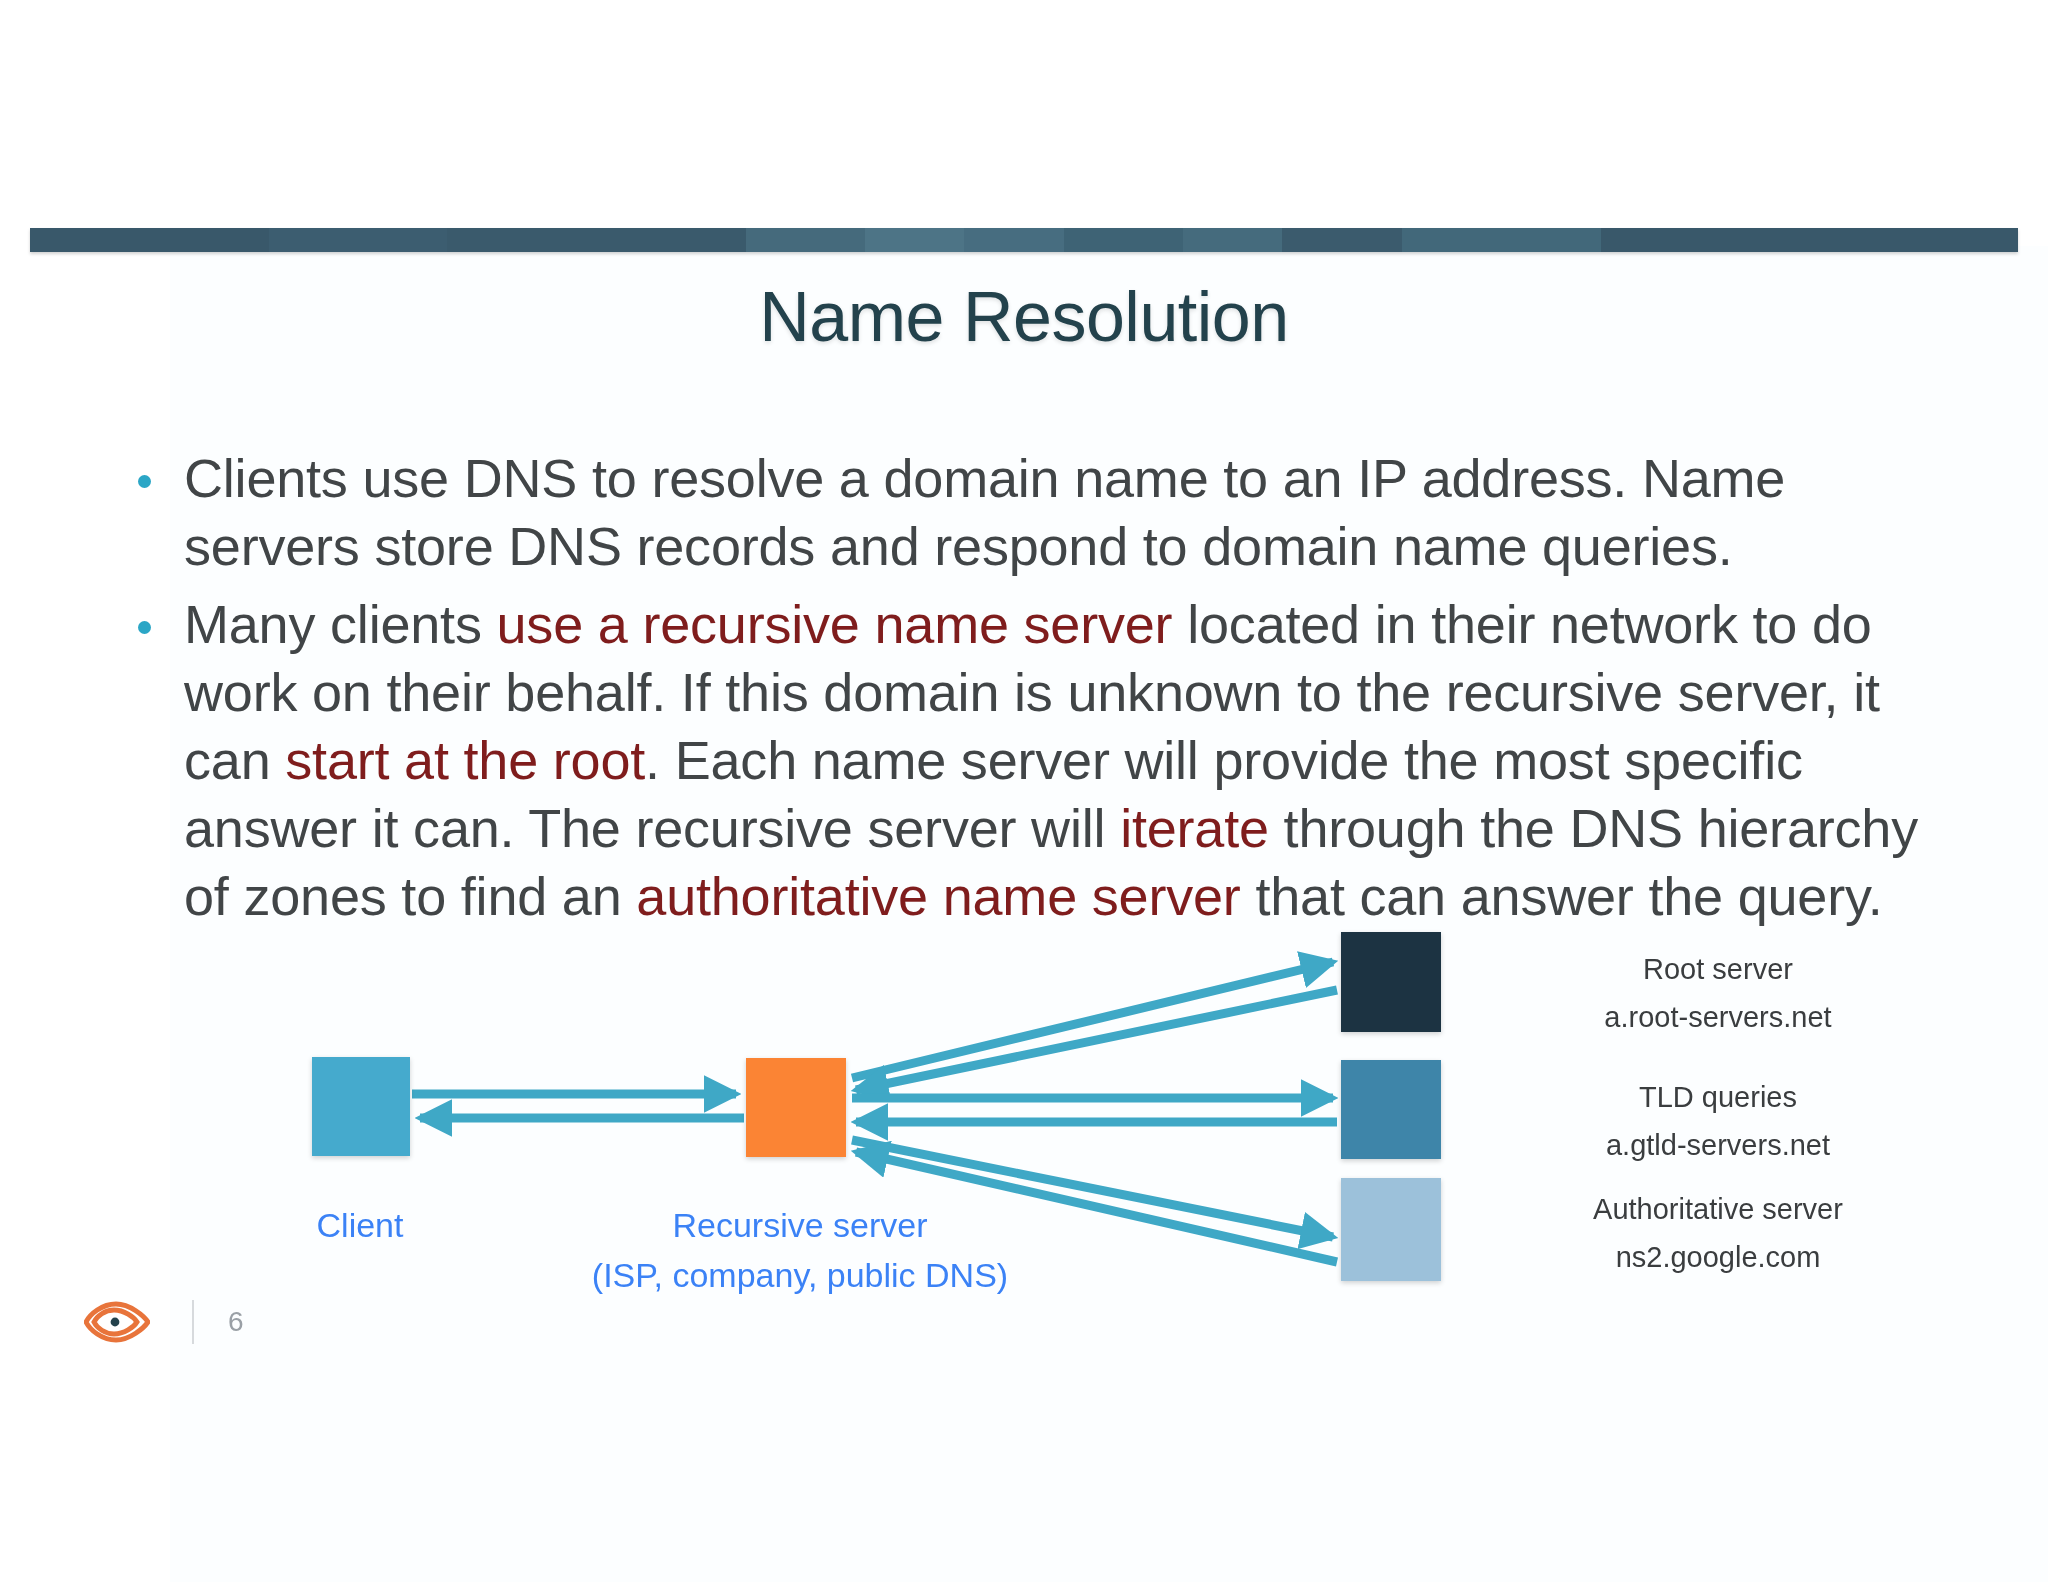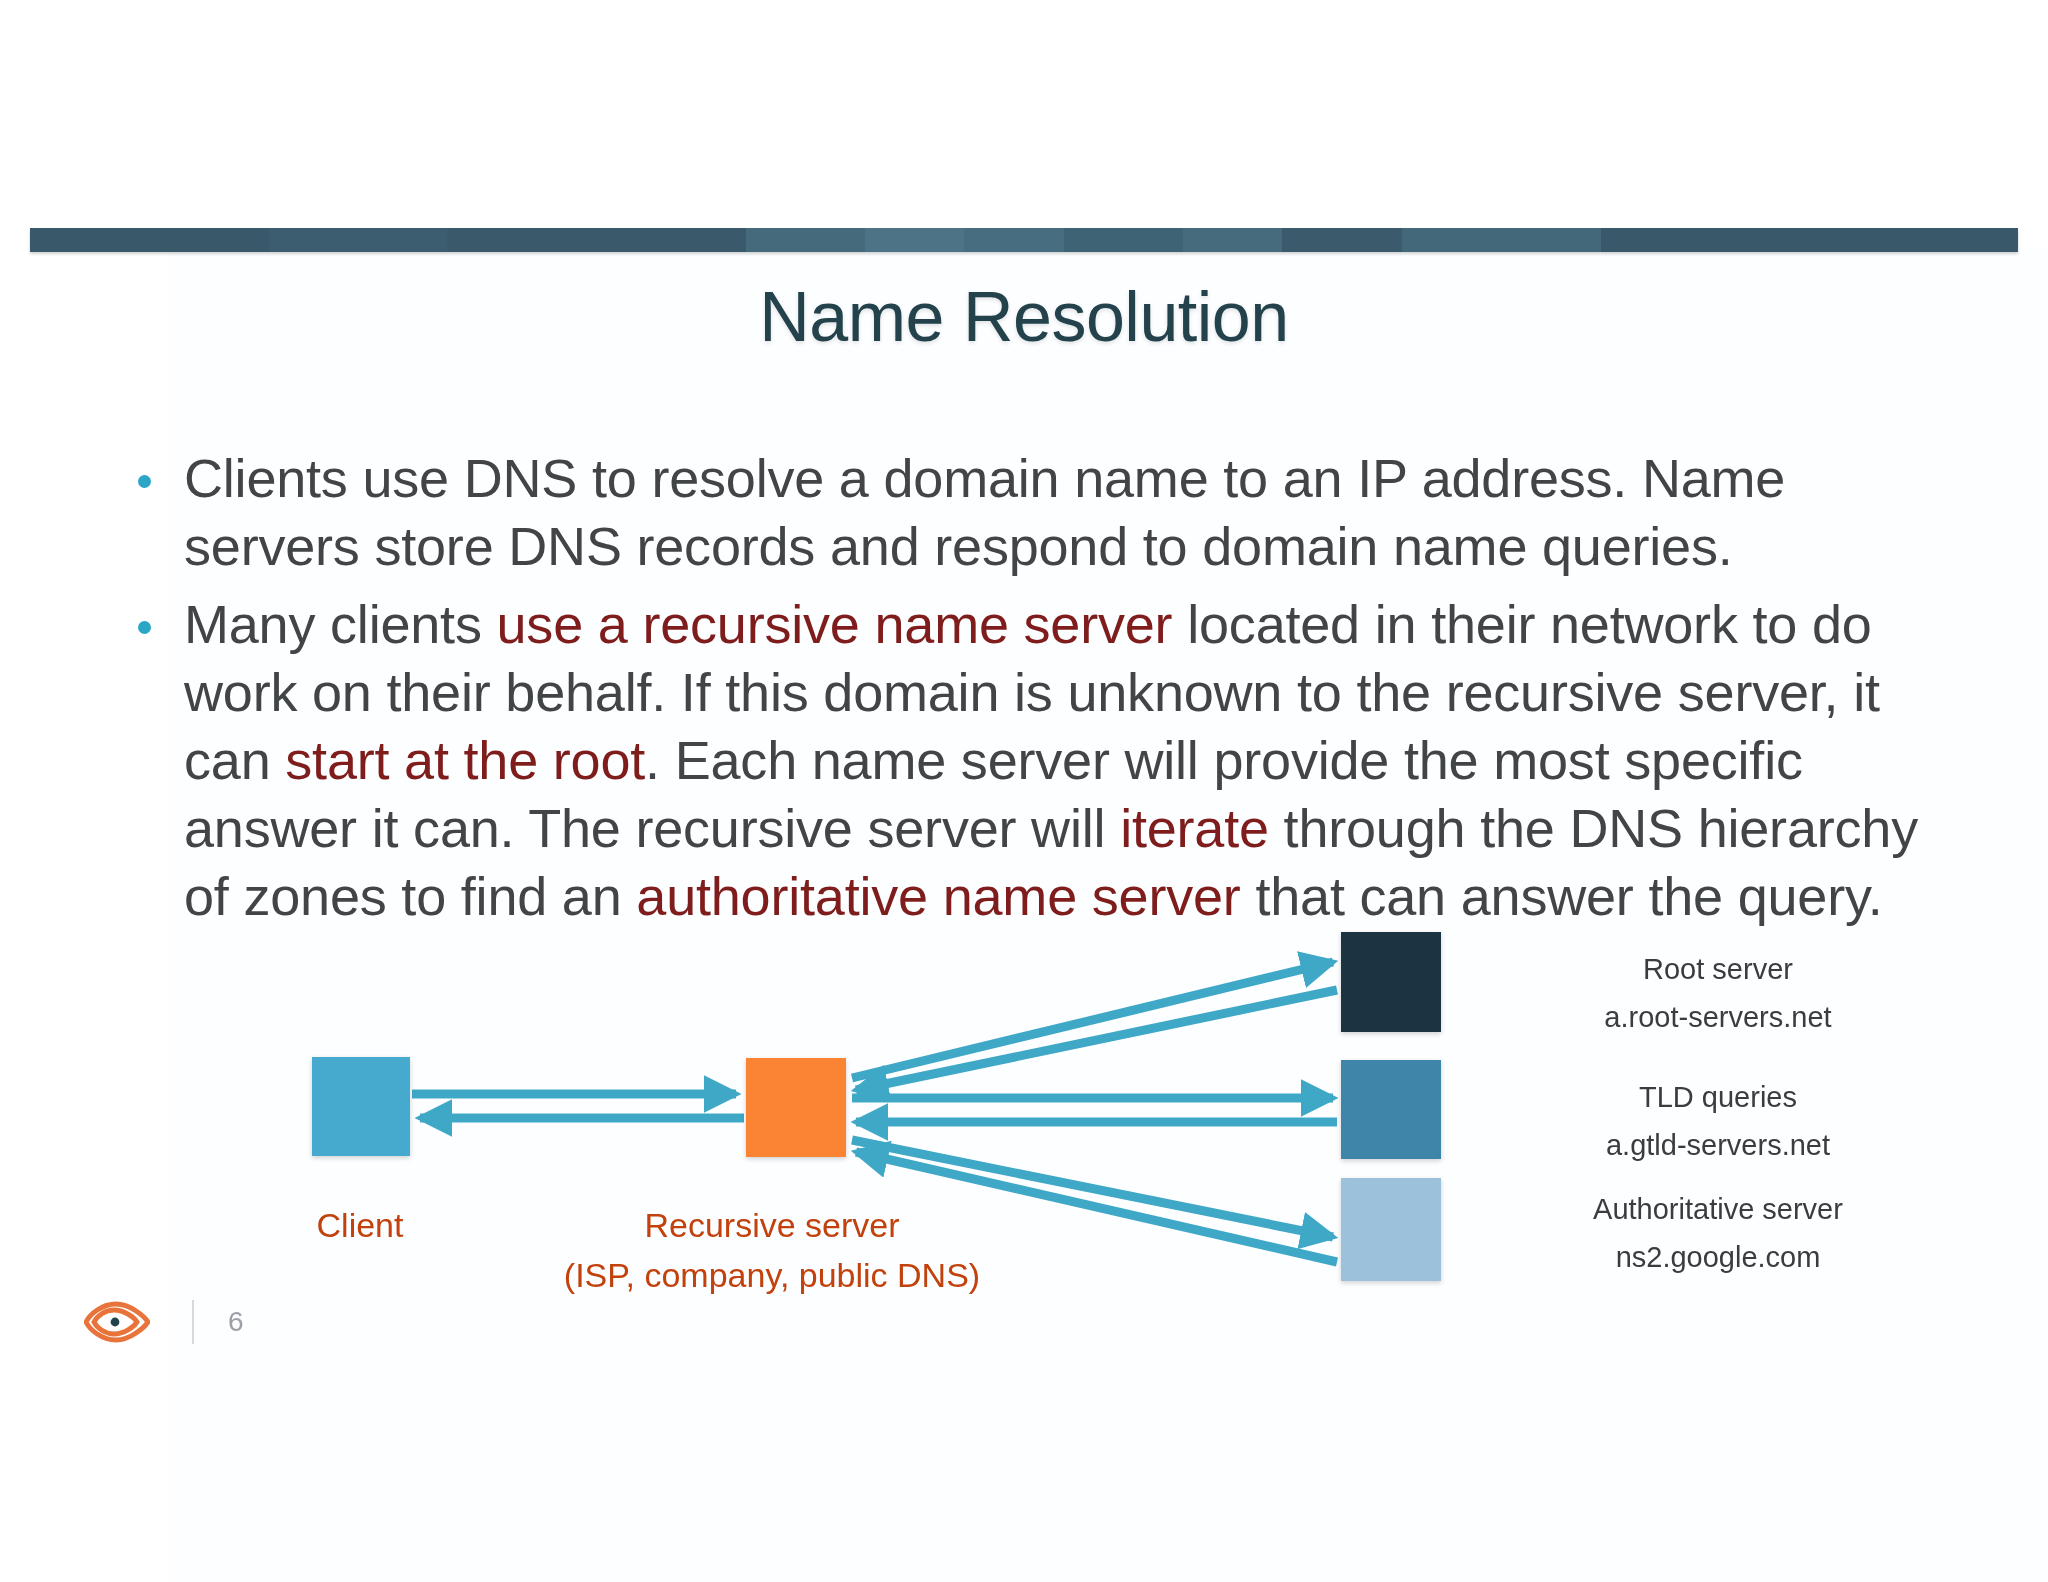--- a/index.html
+++ b/index.html
@@ -126,25 +126,25 @@
   #box-recursive   { left: 746px;  top: 1058px; width: 100px; height: 99px;  background: #fb8434; }
   #box-root        { left: 1341px; top: 932px;  width: 100px; height: 100px; background: #1c3342; }
   #box-tld         { left: 1341px; top: 1060px; width: 100px; height: 99px;  background: #3e85a9; }
   #box-auth        { left: 1341px; top: 1178px; width: 100px; height: 103px; background: #9cc1da; }
 
   .node-caption {
     position: absolute;
     text-align: center;
     font-size: 34px;
     line-height: 50px;
-    color: #c2410c;
+    color: #3b82f6;
     font-weight: 400;
   }
   #cap-client    { left: 190px;  top: 1200px; width: 340px; }
-  #cap-recursive { left: 537px;  top: 1200px; width: 470px; }
+  #cap-recursive { left: 565px;  top: 1200px; width: 470px; }
 
   .side-caption {
     position: absolute;
     text-align: center;
     font-size: 29px;
     line-height: 48px;
     color: #3a3d3f;
     font-weight: 400;
   }
   #cap-root { left: 1463px; top: 945px;  width: 510px; }

